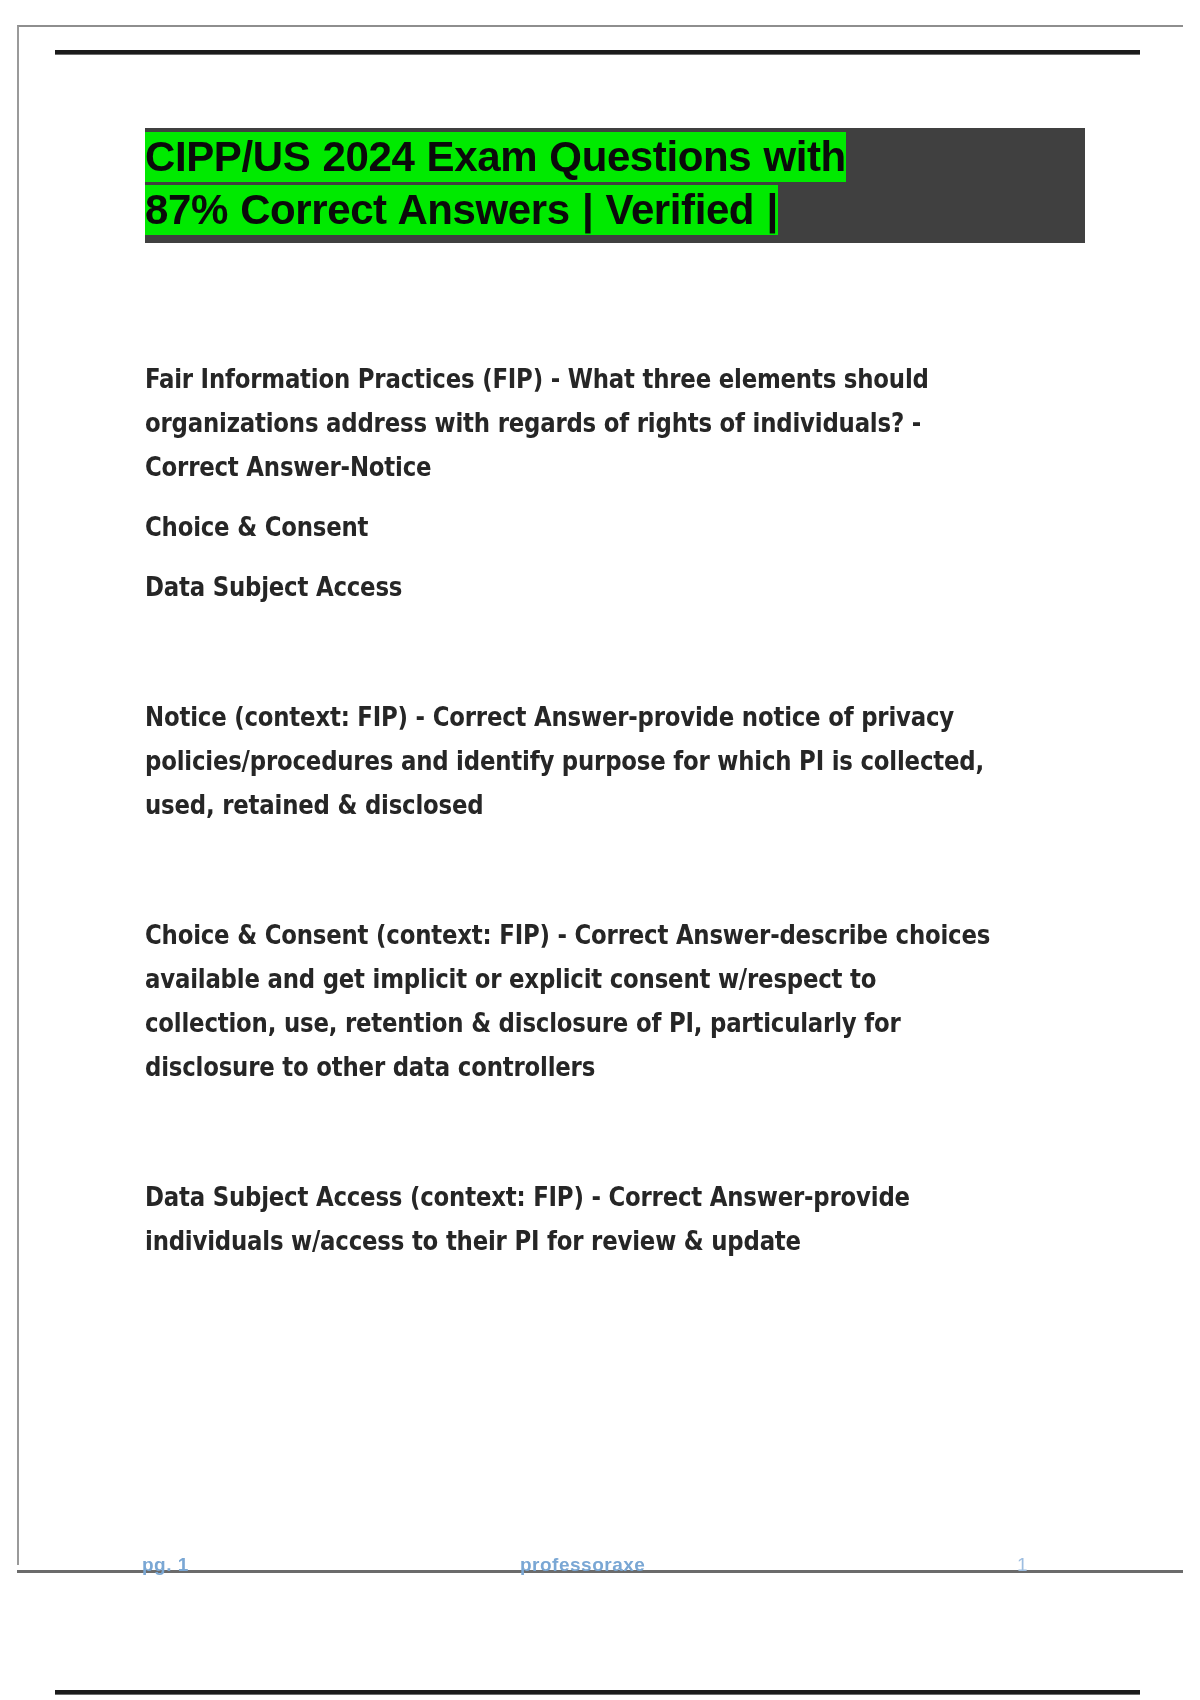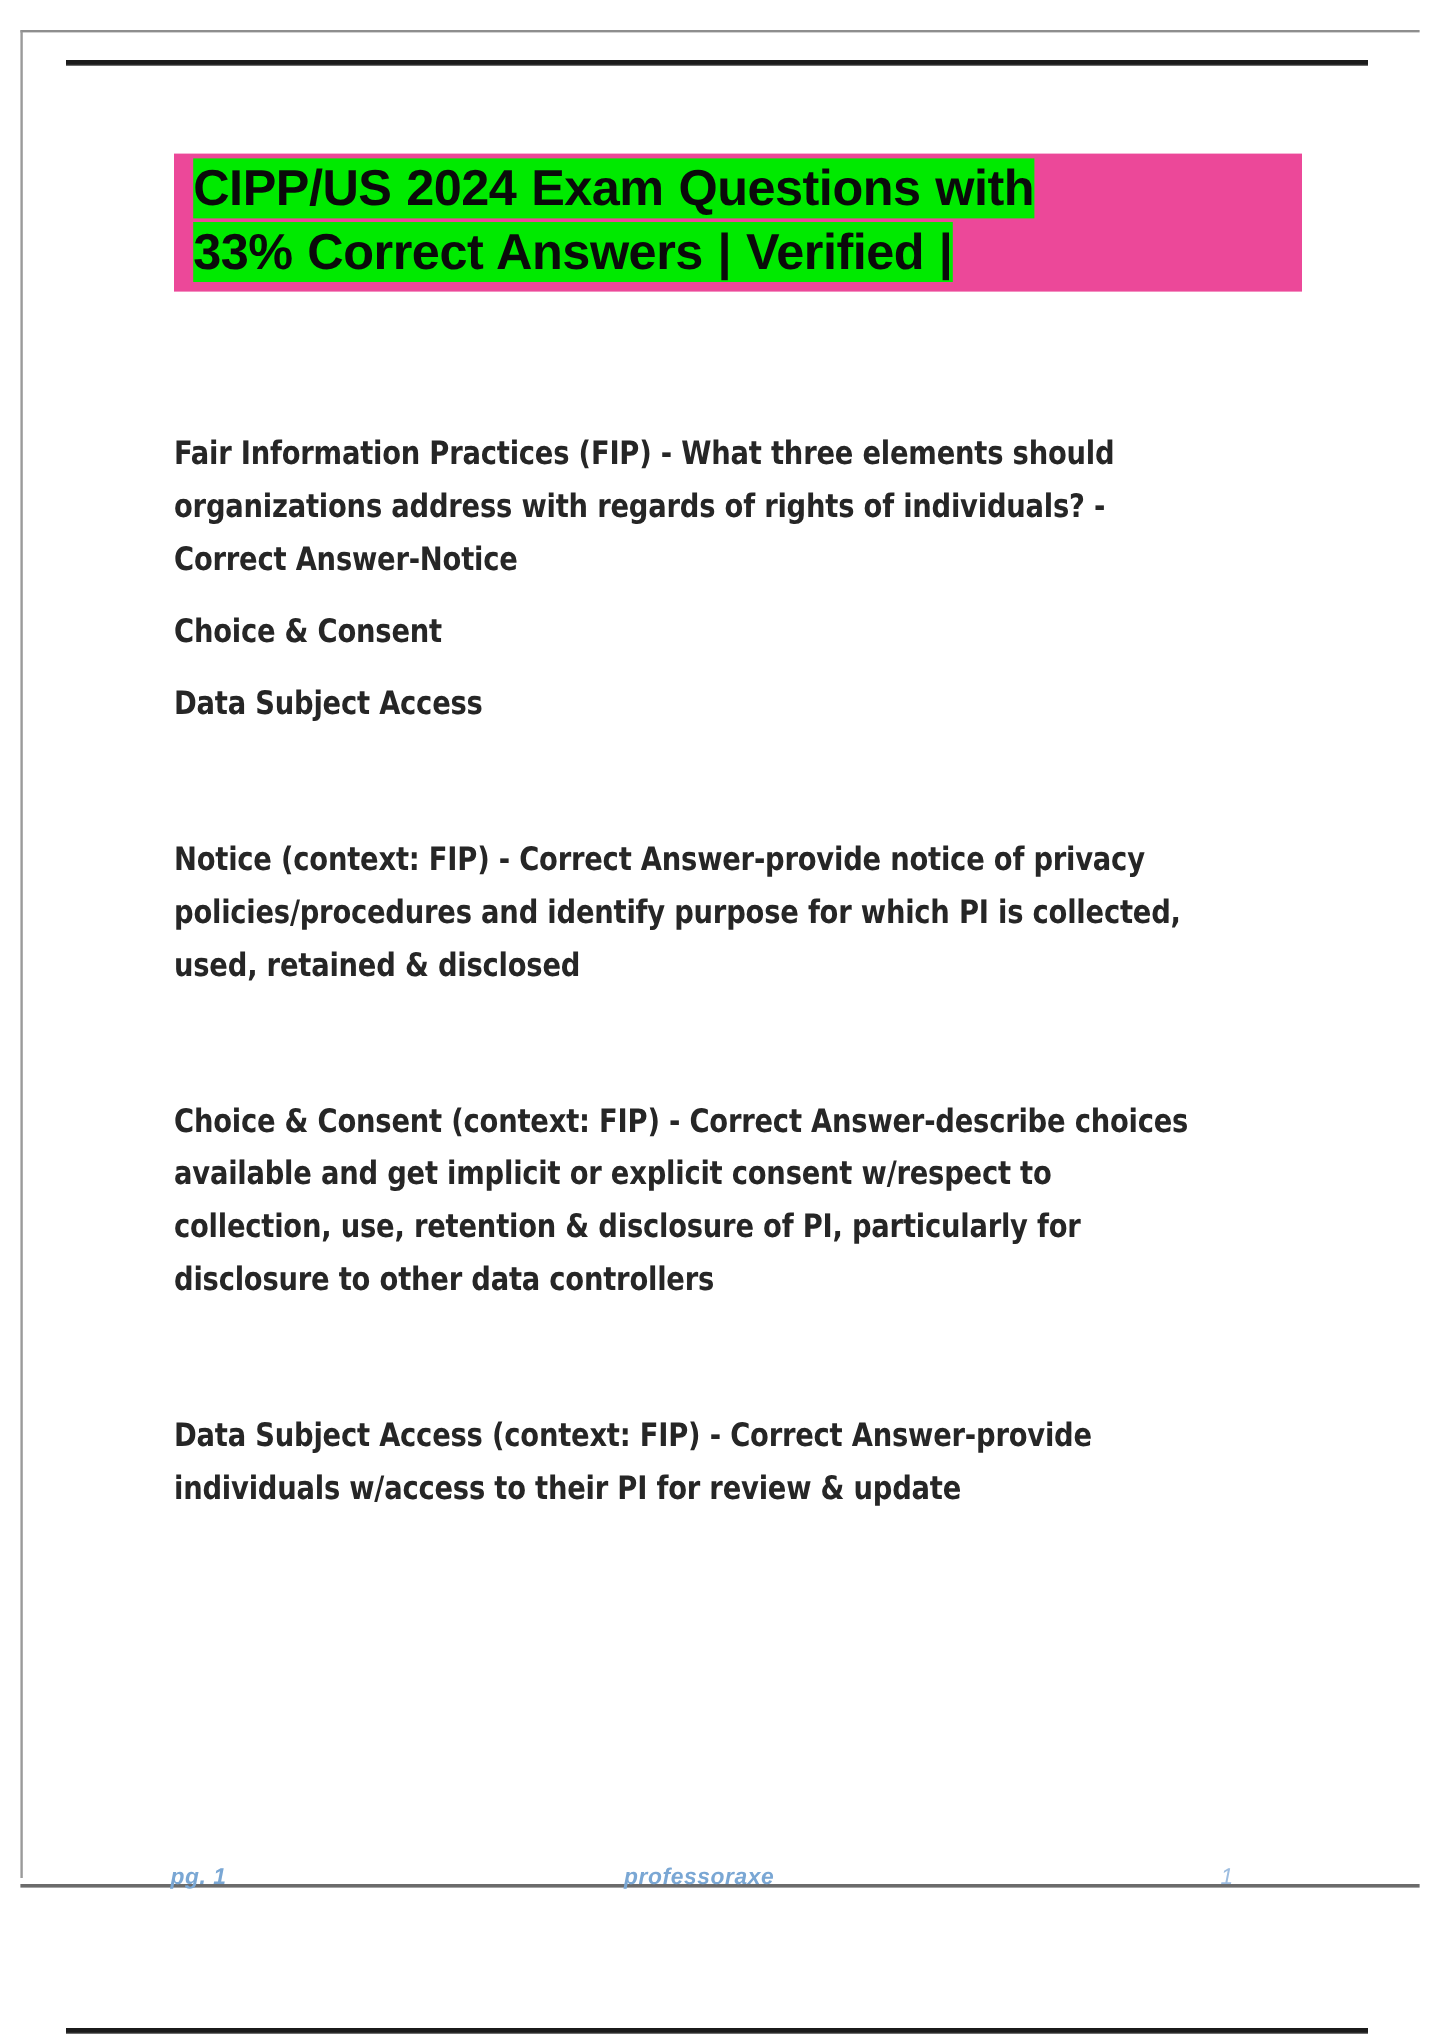--- a/index.html
+++ b/index.html
@@ -52,22 +52,22 @@
   
   .content {
     position: absolute;
     left: 145px;
     top: 128px;
     width: 940px;
   }
 
   
   .title-block {
-    background: #ec4899;
-    padding: 2px 0 6px 16px;
+    background: #404040;
+    padding: 2px 0 6px 0;
     width: 940px;
     box-sizing: border-box;
   }
   .doc-title {
     margin: 0;
     font-family: "Liberation Sans", sans-serif;
     font-weight: bold;
     font-size: 42px;
     line-height: 1.27;
     letter-spacing: -0.4px;
@@ -101,21 +101,20 @@
   .para.gap-lg  { margin-top: 86px; }
   .para.gap-md  { margin-top: 16px; }
 
   
   .footer {
     position: absolute;
     left: 17px;
     top: 1552px;
     width: 1166px;
     height: 40px;
-    font-style: italic;
   }
   .footer-line {
     position: absolute;
     left: 0px;
     top: 18px;
     width: 1166px;
     height: 3px;
     background: #6b6b6b;
   }
   .footer-text {
@@ -137,21 +136,21 @@
 
 <div class="viewport">
 
   <div class="page-sheet"></div>
 
   <div class="rule rule-top"></div>
 
   <div class="content">
 
     <div class="title-block">
-      <h1 class="doc-title"><span class="hl">CIPP/US 2024 Exam Questions with</span><br><span class="hl">33% Correct Answers | Verified |</span><br></h1>
+      <h1 class="doc-title"><span class="hl">CIPP/US 2024 Exam Questions with</span><br><span class="hl">87% Correct Answers | Verified |</span><br></h1>
     </div>
 
     <div class="body-block">
       <p class="para">Fair Information Practices (FIP) - What three elements should organizations address with regards of rights of individuals? - Correct Answer-Notice</p>
       <p class="para gap-md">Choice &amp; Consent</p>
       <p class="para gap-md">Data Subject Access</p>
       <p class="para gap-lg">Notice (context: FIP) - Correct Answer-provide notice of privacy policies/procedures and identify purpose for which PI is collected, used, retained &amp; disclosed</p>
       <p class="para gap-lg">Choice &amp; Consent (context: FIP) - Correct Answer-describe choices available and get implicit or explicit consent w/respect to collection, use, retention &amp; disclosure of PI, particularly for disclosure to other data controllers</p>
       <p class="para gap-lg">Data Subject Access (context: FIP) - Correct Answer-provide individuals w/access to their PI for review &amp; update</p>
     </div>

